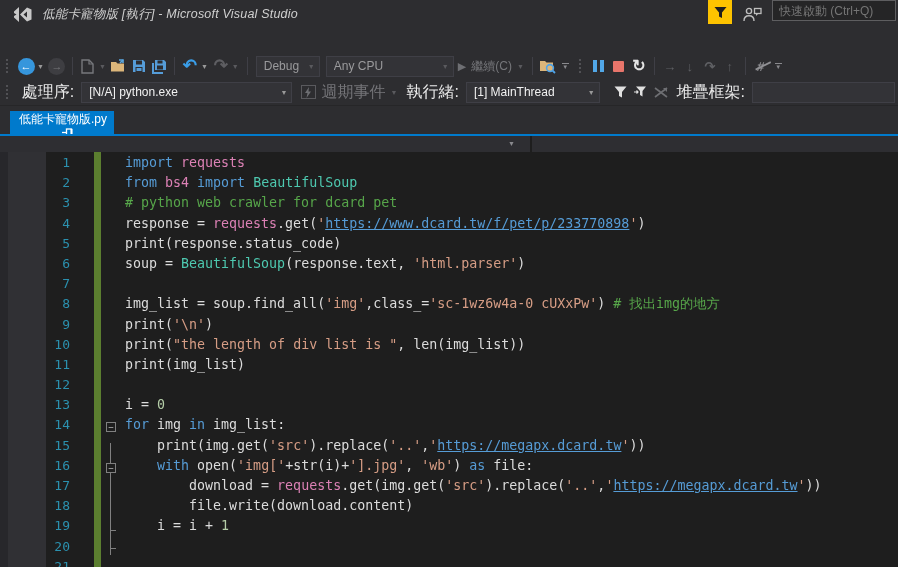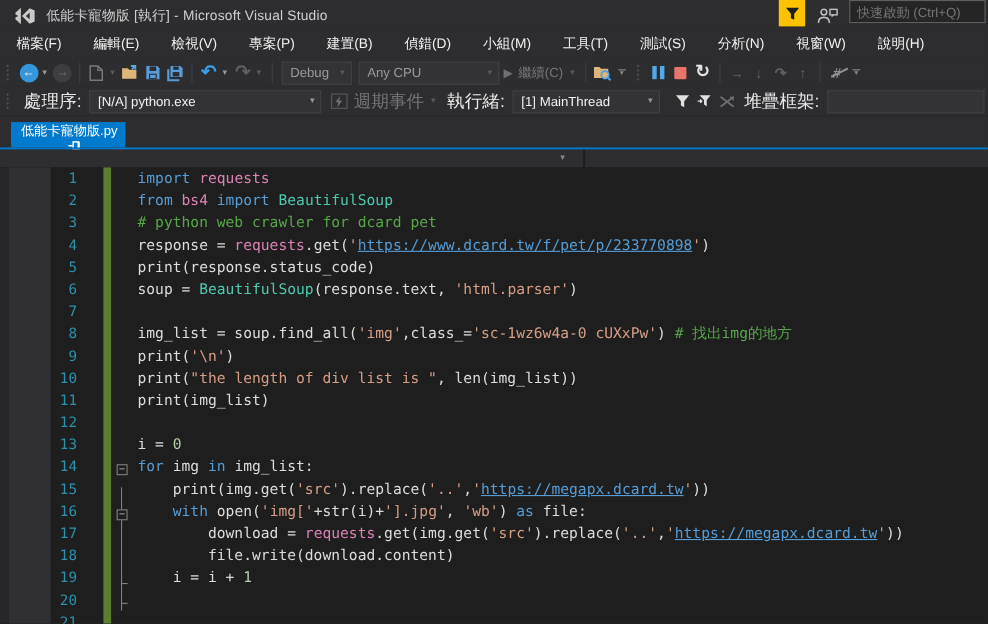--- a/index.html
+++ b/index.html
@@ -4,21 +4,21 @@
 <style>
   * { margin:0; padding:0; box-sizing:border-box; }
   html,body { width:898px; height:567px; overflow:hidden; background:#1E1E1E;
               font-family:"Liberation Sans", sans-serif; }
   .window { position:absolute; top:0; left:0; width:898px; height:567px; background:#2D2D30; }
 
   
   .titlebar { position:absolute; top:0; left:0; width:100%; height:28px; background:#2D2D30;
               display:flex; align-items:center; }
   .vslogo { margin-left:13px; width:20px; height:17px; }
-  .titletext { margin-left:9px; font-size:12.5px; color:#CFCFCF; letter-spacing:.2px; }
+  .titletext { margin-left:9px; font-size:12.5px; color:#CFCFCF; letter-spacing:.2px;font-style:italic; }
   .title-right { position:absolute; right:0; top:0; height:28px; display:flex; }
   .filter-btn { width:24px; height:24px; background:#FDC300; display:flex; align-items:center;
                 justify-content:center; margin-right:11px; cursor:pointer; }
   .feedback-btn { margin-right:10px; display:flex; align-items:center; }
   .quicklaunch { width:124px; height:21px; background:#252526; border:1px solid #5E5E60;
                  color:#848486; font-size:12px; line-height:19px; padding-left:6px; margin-right:2px; }
 
   
   .menubar { position:absolute; top:28px; left:0; width:100%; height:25px; background:#2D2D30;
              display:flex; align-items:center; padding-left:7px; }
@@ -132,34 +132,20 @@
           <circle cx="6" cy="4" r="2.6" fill="none" stroke="#BEBEBE" stroke-width="1.4"></circle>
           <path d="M1 14 C1 10.5 3.2 8.8 6 8.8 C8.8 8.8 11 10.5 11 14" fill="none" stroke="#BEBEBE" stroke-width="1.4"></path>
           <rect x="11.5" y="1.5" width="6.5" height="5" fill="none" stroke="#BEBEBE" stroke-width="1.3"></rect>
           <path d="M13 6.5 L13 9 L15.5 6.5" fill="#BEBEBE"></path>
         </svg>
       </div>
       <input class="quicklaunch" placeholder="快速啟動 (Ctrl+Q)" style="">
     </div>
   </div>
 
-  <div class="menubar">
-      <span class="menu-item">檔案(F)</span>
-      <span class="menu-item">編輯(E)</span>
-      <span class="menu-item">檢視(V)</span>
-      <span class="menu-item">專案(P)</span>
-      <span class="menu-item">建置(B)</span>
-      <span class="menu-item">偵錯(D)</span>
-      <span class="menu-item">小組(M)</span>
-      <span class="menu-item">工具(T)</span>
-      <span class="menu-item">測試(S)</span>
-      <span class="menu-item">分析(N)</span>
-      <span class="menu-item">視窗(W)</span>
-      <span class="menu-item">說明(H)</span>
-    </div>
 
   <div class="toolbar tb1">
     <div class="grip"></div>
     <div class="tbbtn">
       <span class="circle back">←</span>
     </div>
     <span class="caret">▼</span>
     <div class="tbbtn">
       <span class="circle fwd">→</span>
     </div>

